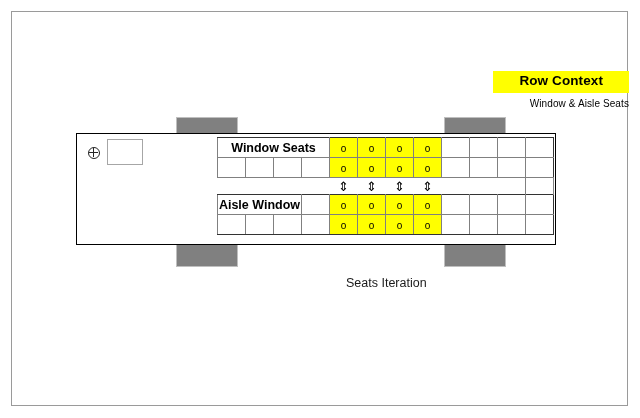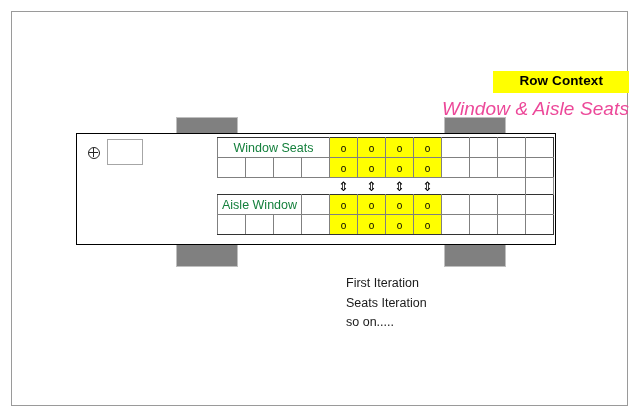--- a/index.html
+++ b/index.html
@@ -41,24 +41,23 @@
     background: #ffff00;
     color: #000000;
     font-size: 13.5px;
     font-weight: bold;
     line-height: 1.25;
     padding: 2px 26px 3px 26px;
     letter-spacing: .1px;
   }
   #subtitle {
     margin-top: 5px;
-    font-size: 19px;
-    color: #ec4899;
+    font-size: 10px;
+    color: #000000;
     letter-spacing: .1px;
-    font-style: italic;
   }
 
   
   .wing {
     position: absolute;
     background: #808080;
     border: 1px solid #bfbfbf;
     box-sizing: border-box;
   }
   #wing-top-left   { left: 164px; top: 105px; width: 62px; height: 23px; }
@@ -124,22 +123,23 @@
     padding: 0;
     text-align: center;
     vertical-align: middle;
     font-size: 12.5px;
     color: #1a1a1a;
     background: #ffffff;
     box-sizing: border-box;
   }
   #seat-grid td.label {
     font-size: 12.5px;
-    color: #15803d;
+    color: #000000;
     white-space: nowrap;
+    font-weight: bold;
   }
   #seat-grid td.seat {
     background: #ffff00;
     border-color: #808080;
   }
   #seat-grid td.seat .glyph {
     font-size: 10px;
     line-height: 1;
     color: #000000;
   }
@@ -264,18 +264,16 @@
         <td class="seat"><span class="glyph">o</span></td>
         <td></td>
         <td></td>
         <td></td>
         <td class="last-col"></td>
       </tr>
     </tbody>
   </table>
 
   <div id="iteration-list">
-    <div>First Iteration</div>
     <div>Seats Iteration</div>
-    <div>so on.....</div>
   </div>
 
 </div>
 
 </body></html>

